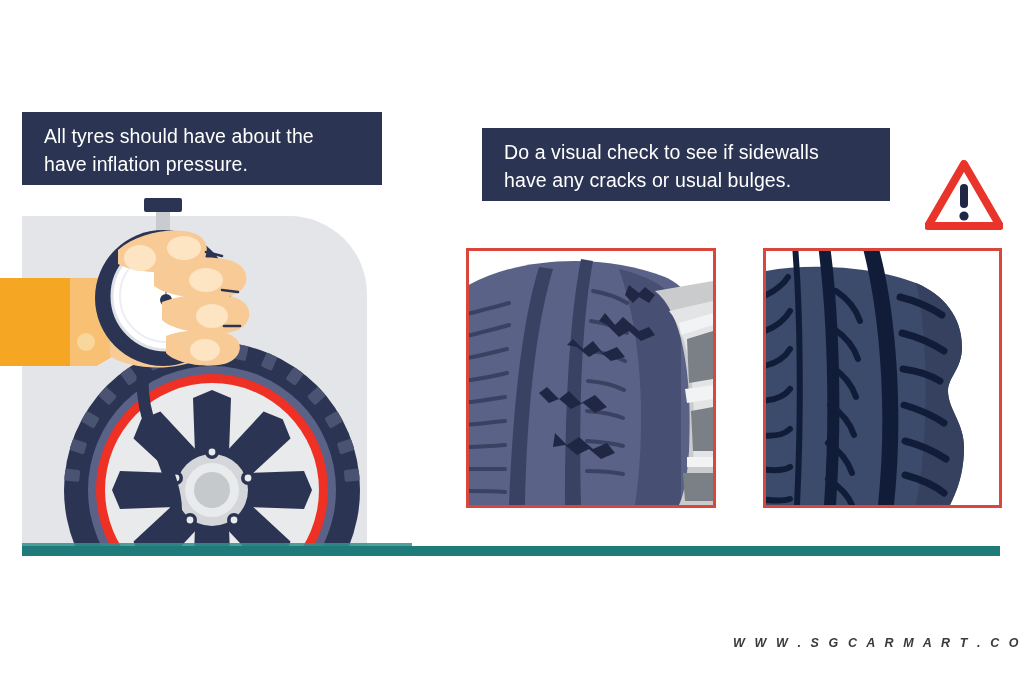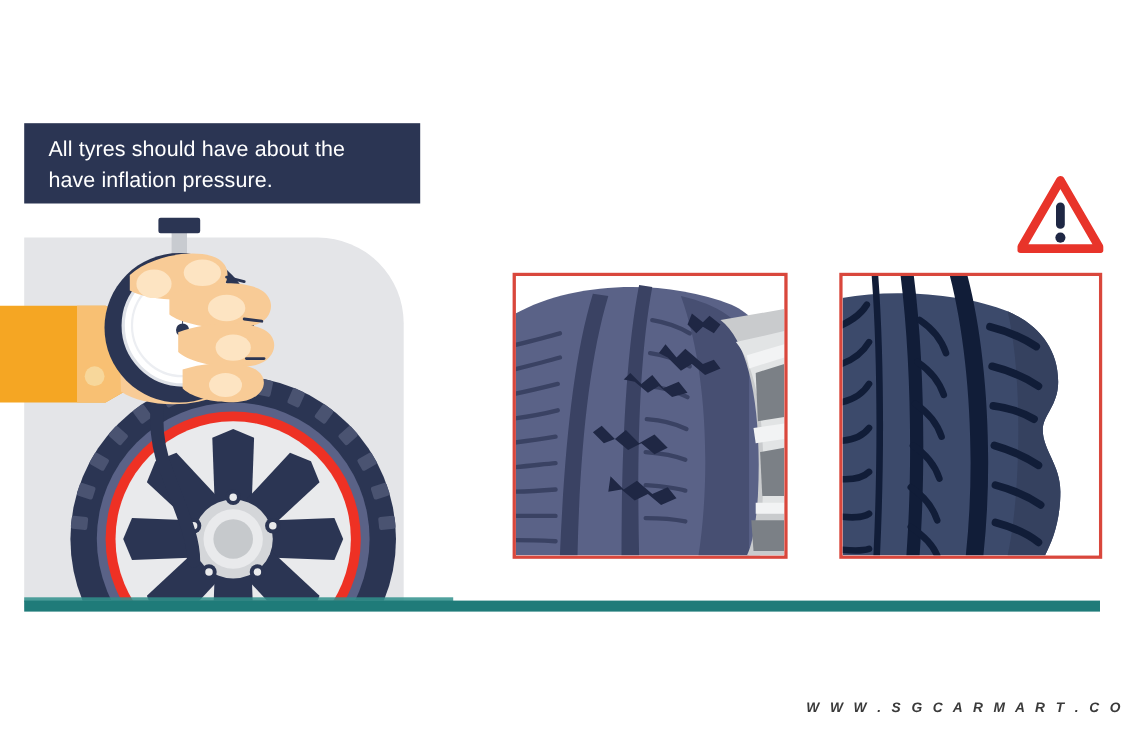--- a/index.html
+++ b/index.html
@@ -251,20 +251,24 @@
   </div>
 
   <div id="ground-line-shadow"></div>
   <div id="ground-line"></div>
 
   <div class="callout" id="callout-left">
     <span>All tyres should have about the</span>
     <span>have inflation pressure.</span>
   </div>
 
+  <div class="callout" id="callout-right">
+    <span>Do a visual check to see if sidewalls</span>
+    <span>have any cracks or usual bulges.</span>
+  </div>
 
   <div class="photo-frame" id="photo-cracks">
     <svg viewBox="0 0 244 254" xmlns="http://www.w3.org/2000/svg" preserveAspectRatio="none">
       <rect x="0" y="0" width="244" height="254" fill="#ffffff"></rect>
 
       <path d="M-10 254 L-10 40 C 40 6, 130 0, 196 26 C 214 34, 222 46, 222 64
                L222 254 Z" fill="#5a6287"></path>
 
       <path d="M150 18 C 184 26, 206 40, 212 62 L212 254 L166 254
                C 176 190, 176 90, 150 18 Z" fill="#474f72"></path>

